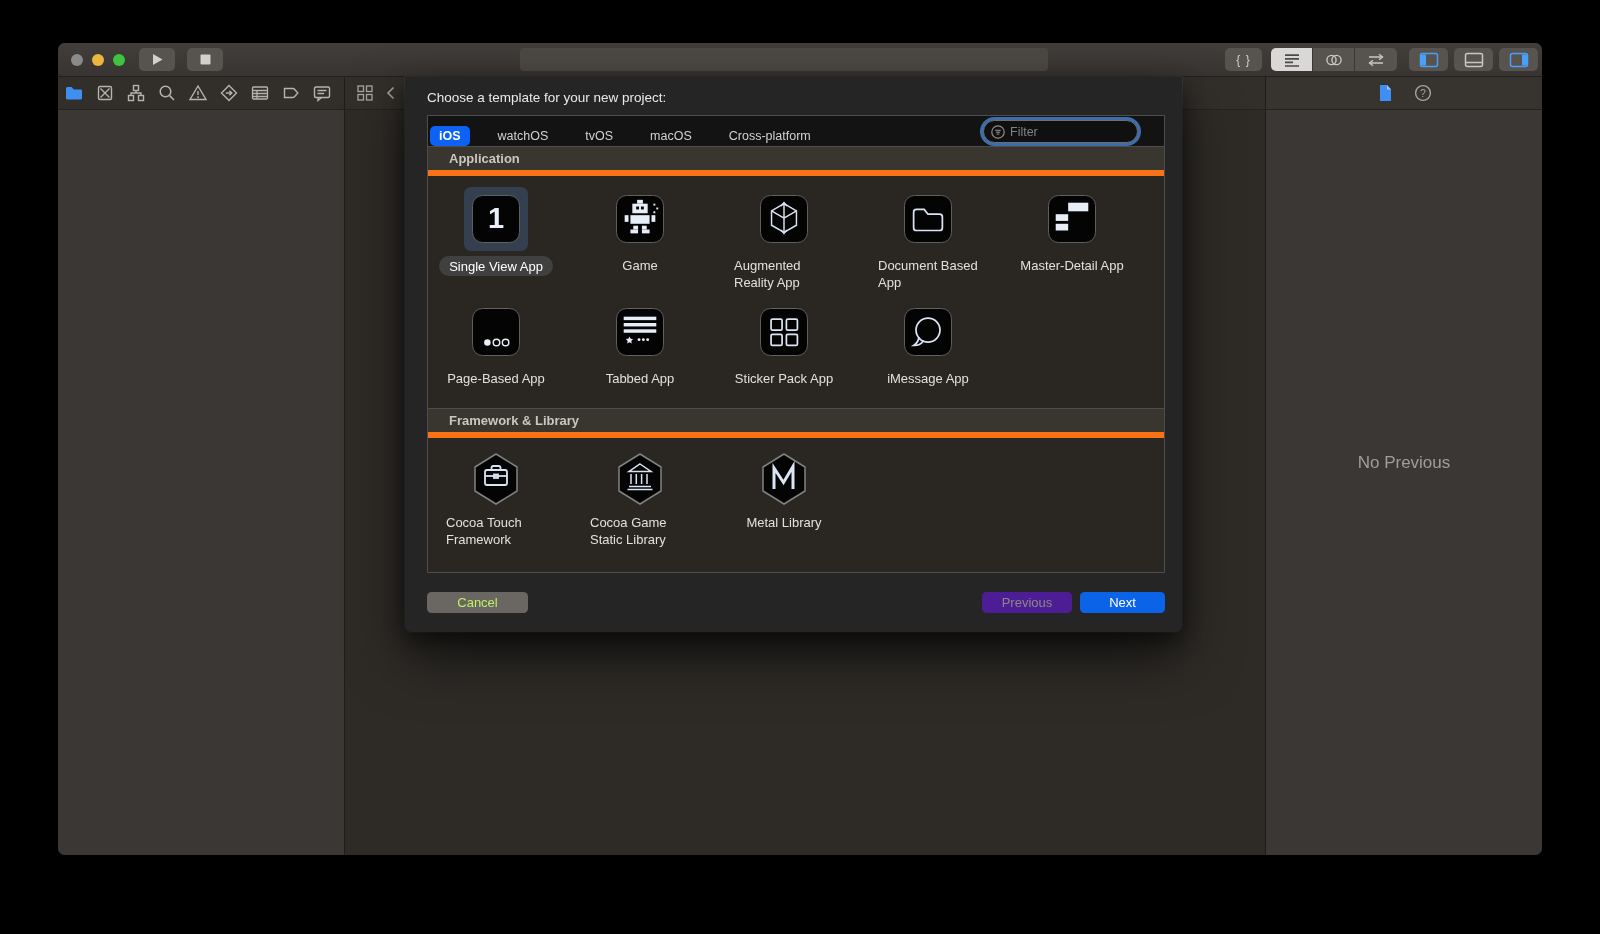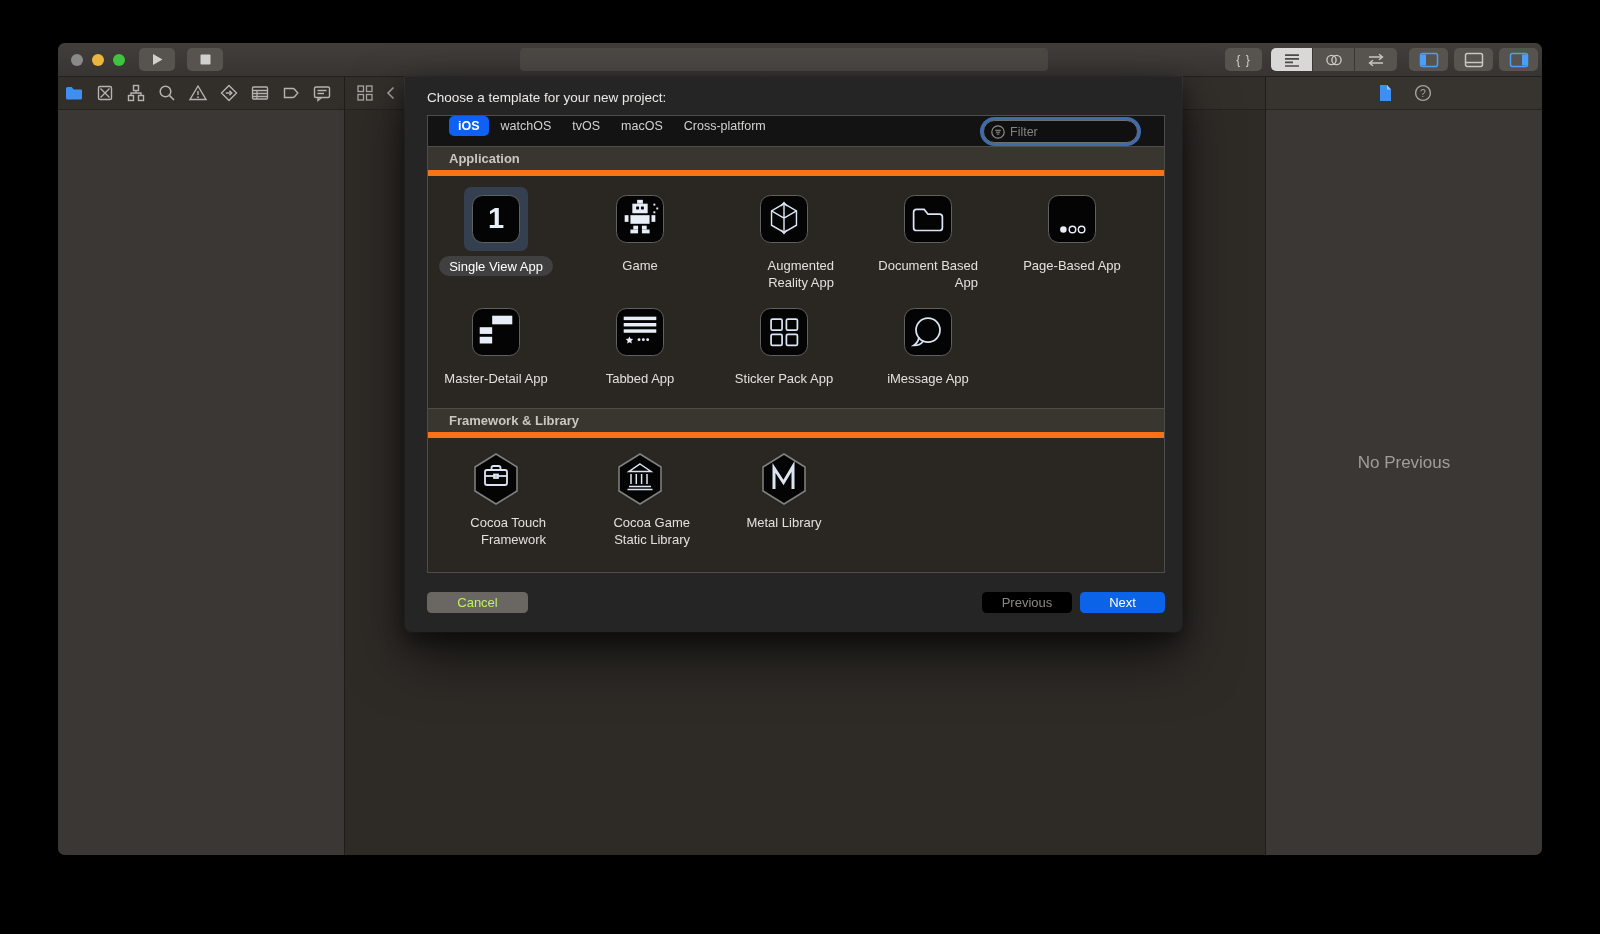--- a/index.html
+++ b/index.html
@@ -29,46 +29,46 @@
   .inspector { width:277px; flex:0 0 277px; background:#3b3734; border-left:1px solid #1f1d1a; display:flex; flex-direction:column; }
   .insp-tabs { height:33px; flex:0 0 33px; background:#37332f; border-bottom:1px solid #252220; display:flex; align-items:center; justify-content:center; gap:18px; }
   .insp-body { flex:1; position:relative; }
   .no-selection { position:absolute; left:0; right:0; top:46%; text-align:center; color:#a19e9a; font-size:17px; }
 
   
   .dialog { position:absolute; left:405px; top:77px; width:777px; height:555px; background:#262525; border-radius:0 0 7px 7px;
             box-shadow:0 25px 55px rgba(0,0,0,.6), 0 8px 20px rgba(0,0,0,.45), 0 0 0 1px rgba(90,90,90,.25); }
   .dlg-title { position:absolute; left:22px; top:13px; font-size:13.5px; color:#eae9e7; }
   .box { position:absolute; left:22px; top:38px; width:738px; height:458px; border:1px solid #4f4d49; background:#2a2622; }
-  .tabs-row { position:absolute; left:0; top:0; width:100%; height:31px; background:#131313; border-bottom:1px solid #4f4d49; display:flex; align-items:flex-start; padding-left:21px; gap:3px; }
+  .tabs-row { position:absolute; left:0; top:0; width:100%; height:31px; background:#131313; border-bottom:1px solid #4f4d49; display:flex; align-items:flex-end; padding-left:2px; gap:19px; }
   .tab { padding:3px 9px; border-radius:5px; font-size:12.5px; color:#d3d2d0; white-space:nowrap; }
   .tab.sel { background:#0d62f5; color:#fff; font-weight:bold; }
   .filter-field { position:absolute; right:26px; top:4px; width:155px; height:23px; border-radius:12px; background:#101010; border:1px solid #6f6f6f; box-shadow:0 0 0 3px rgba(70,124,200,.85); display:flex; align-items:center; padding:0 6px; gap:4px; }
   .filter-input { flex:1; min-width:0; background:transparent; border:none; outline:none; color:#dddcda; font-size:12.5px; font-family:inherit; }
   .filter-input::placeholder { color:#828282; }
   .sec-hdr { position:absolute; left:0; width:100%; background:#39352f; border-bottom:6px solid #f97316; font-size:13px; font-weight:bold; color:#cac7c1; padding-left:21px; display:flex; align-items:center; }
   .sec-hdr.app { top:31px; height:29px; }
   .sec-hdr.fw { top:292px; height:30px; border-top:1px solid #4f4d49; }
   .grid { position:absolute; left:0; width:100%; display:flex; flex-wrap:wrap; align-content:flex-start; margin-left:-4px; }
   .grid.app { top:60px; height:232px; padding-top:11px; }
   .grid.fw { top:322px; height:134px; padding-top:12px; }
   .cell { width:144px; height:113px; display:flex; flex-direction:column; align-items:center; }
   .tilebox { width:64px; height:64px; flex:0 0 64px; display:flex; align-items:center; justify-content:center; border-radius:7px; }
   .tilebox.sel { background:#343f50; }
   .tile { width:48px; height:48px; background:#040404; border:1.5px solid #606060; border-radius:10.5px; display:flex; align-items:center; justify-content:center; }
   .one-glyph { color:#e9eff9; font-size:29px; font-weight:600; line-height:1; transform:translateY(-1px); }
-  .lbl { margin-top:6px; max-width:132px; text-align:right; font-size:13px; line-height:17px; color:#e2e0dd; }
+  .lbl { margin-top:6px; max-width:132px; text-align:left; font-size:13px; line-height:17px; color:#e2e0dd; }
   .lbl.narrow { max-width:100px; }
   .pillwrap { margin-top:5px; }
   .pill { background:#404040; color:#fff; font-size:13px; padding:2.5px 10px; border-radius:11px; white-space:nowrap; }
   .hexbox { width:64px; height:58px; flex:0 0 58px; display:flex; align-items:center; justify-content:center; }
   .dlg-buttons { position:absolute; left:22px; top:515px; width:738px; display:flex; align-items:center; }
   .btn { height:21px; border-radius:4.5px; font-size:13px; display:flex; align-items:center; justify-content:center; }
   .btn.cancel { width:101px; background:#6a6661; color:#bef264; }
-  .btn.prev { width:90px; background:#000000; color:#8b8884; margin-left:auto; }
+  .btn.prev { width:90px; background:#4c1d95; color:#8b8884; margin-left:auto; }
   .btn.next { width:85px; background:#0b63e8; color:#fff; margin-left:8px; }
 
   svg { display:block; }
 </style>
 </head>
 <body>
 
 <div class="window">
 
   <div class="titlebar">
@@ -345,41 +345,41 @@
             <path d="M9,17 a3,3 0 0 1 3,-3 h8 l4,5 h12 a3,3 0 0 1 3,3 v11 a3,3 0 0 1 -3,3 H12 a3,3 0 0 1 -3,-3 Z"></path>
           </svg>
         </div>
           </div>
         <div class="lbl narrow">Document Based App</div>
       </div>
 
       <div class="cell">
         <div class="tilebox">
             <div class="tile">
+          <svg width="48" height="48" viewBox="0 0 48 48" fill="#e8eef8">
+            <rect x="20" y="7" width="21" height="9"></rect>
+                <rect x="7" y="19" width="13" height="7"></rect>
+                <rect x="7" y="29" width="13" height="7"></rect>
+          </svg>
+        </div>
+          </div>
+        <div class="lbl">Master-Detail App</div>
+      </div>
+
+      <div class="cell">
+        <div class="tilebox">
+            <div class="tile">
           <svg width="48" height="48" viewBox="0 0 48 48">
             <circle cx="15" cy="35" r="3.4" fill="#e8eef8"></circle>
             <circle cx="24.5" cy="35" r="3.4" fill="none" stroke="#e8eef8" stroke-width="1.5"></circle>
             <circle cx="34" cy="35" r="3.4" fill="none" stroke="#e8eef8" stroke-width="1.5"></circle>
           </svg>
         </div>
           </div>
         <div class="lbl">Page-Based App</div>
-      </div>
-
-      <div class="cell">
-        <div class="tilebox">
-            <div class="tile">
-          <svg width="48" height="48" viewBox="0 0 48 48" fill="#e8eef8">
-            <rect x="20" y="7" width="21" height="9"></rect>
-                <rect x="7" y="19" width="13" height="7"></rect>
-                <rect x="7" y="29" width="13" height="7"></rect>
-          </svg>
-        </div>
-          </div>
-        <div class="lbl">Master-Detail App</div>
       </div>
 
       <div class="cell">
         <div class="tilebox">
             <div class="tile">
           <svg width="48" height="48" viewBox="0 0 48 48" fill="#e8eef8">
             <rect x="7" y="8" width="34" height="3.6"></rect>
                 <rect x="7" y="14.6" width="34" height="3.6"></rect>
                 <rect x="7" y="21.2" width="34" height="3.6"></rect>
             <path d="M13,28.6 l1.2,2.4 2.6,.4 -1.9,1.9 .5,2.6 -2.4,-1.3 -2.4,1.3 .5,-2.6 -1.9,-1.9 2.6,-.4 Z"></path>

